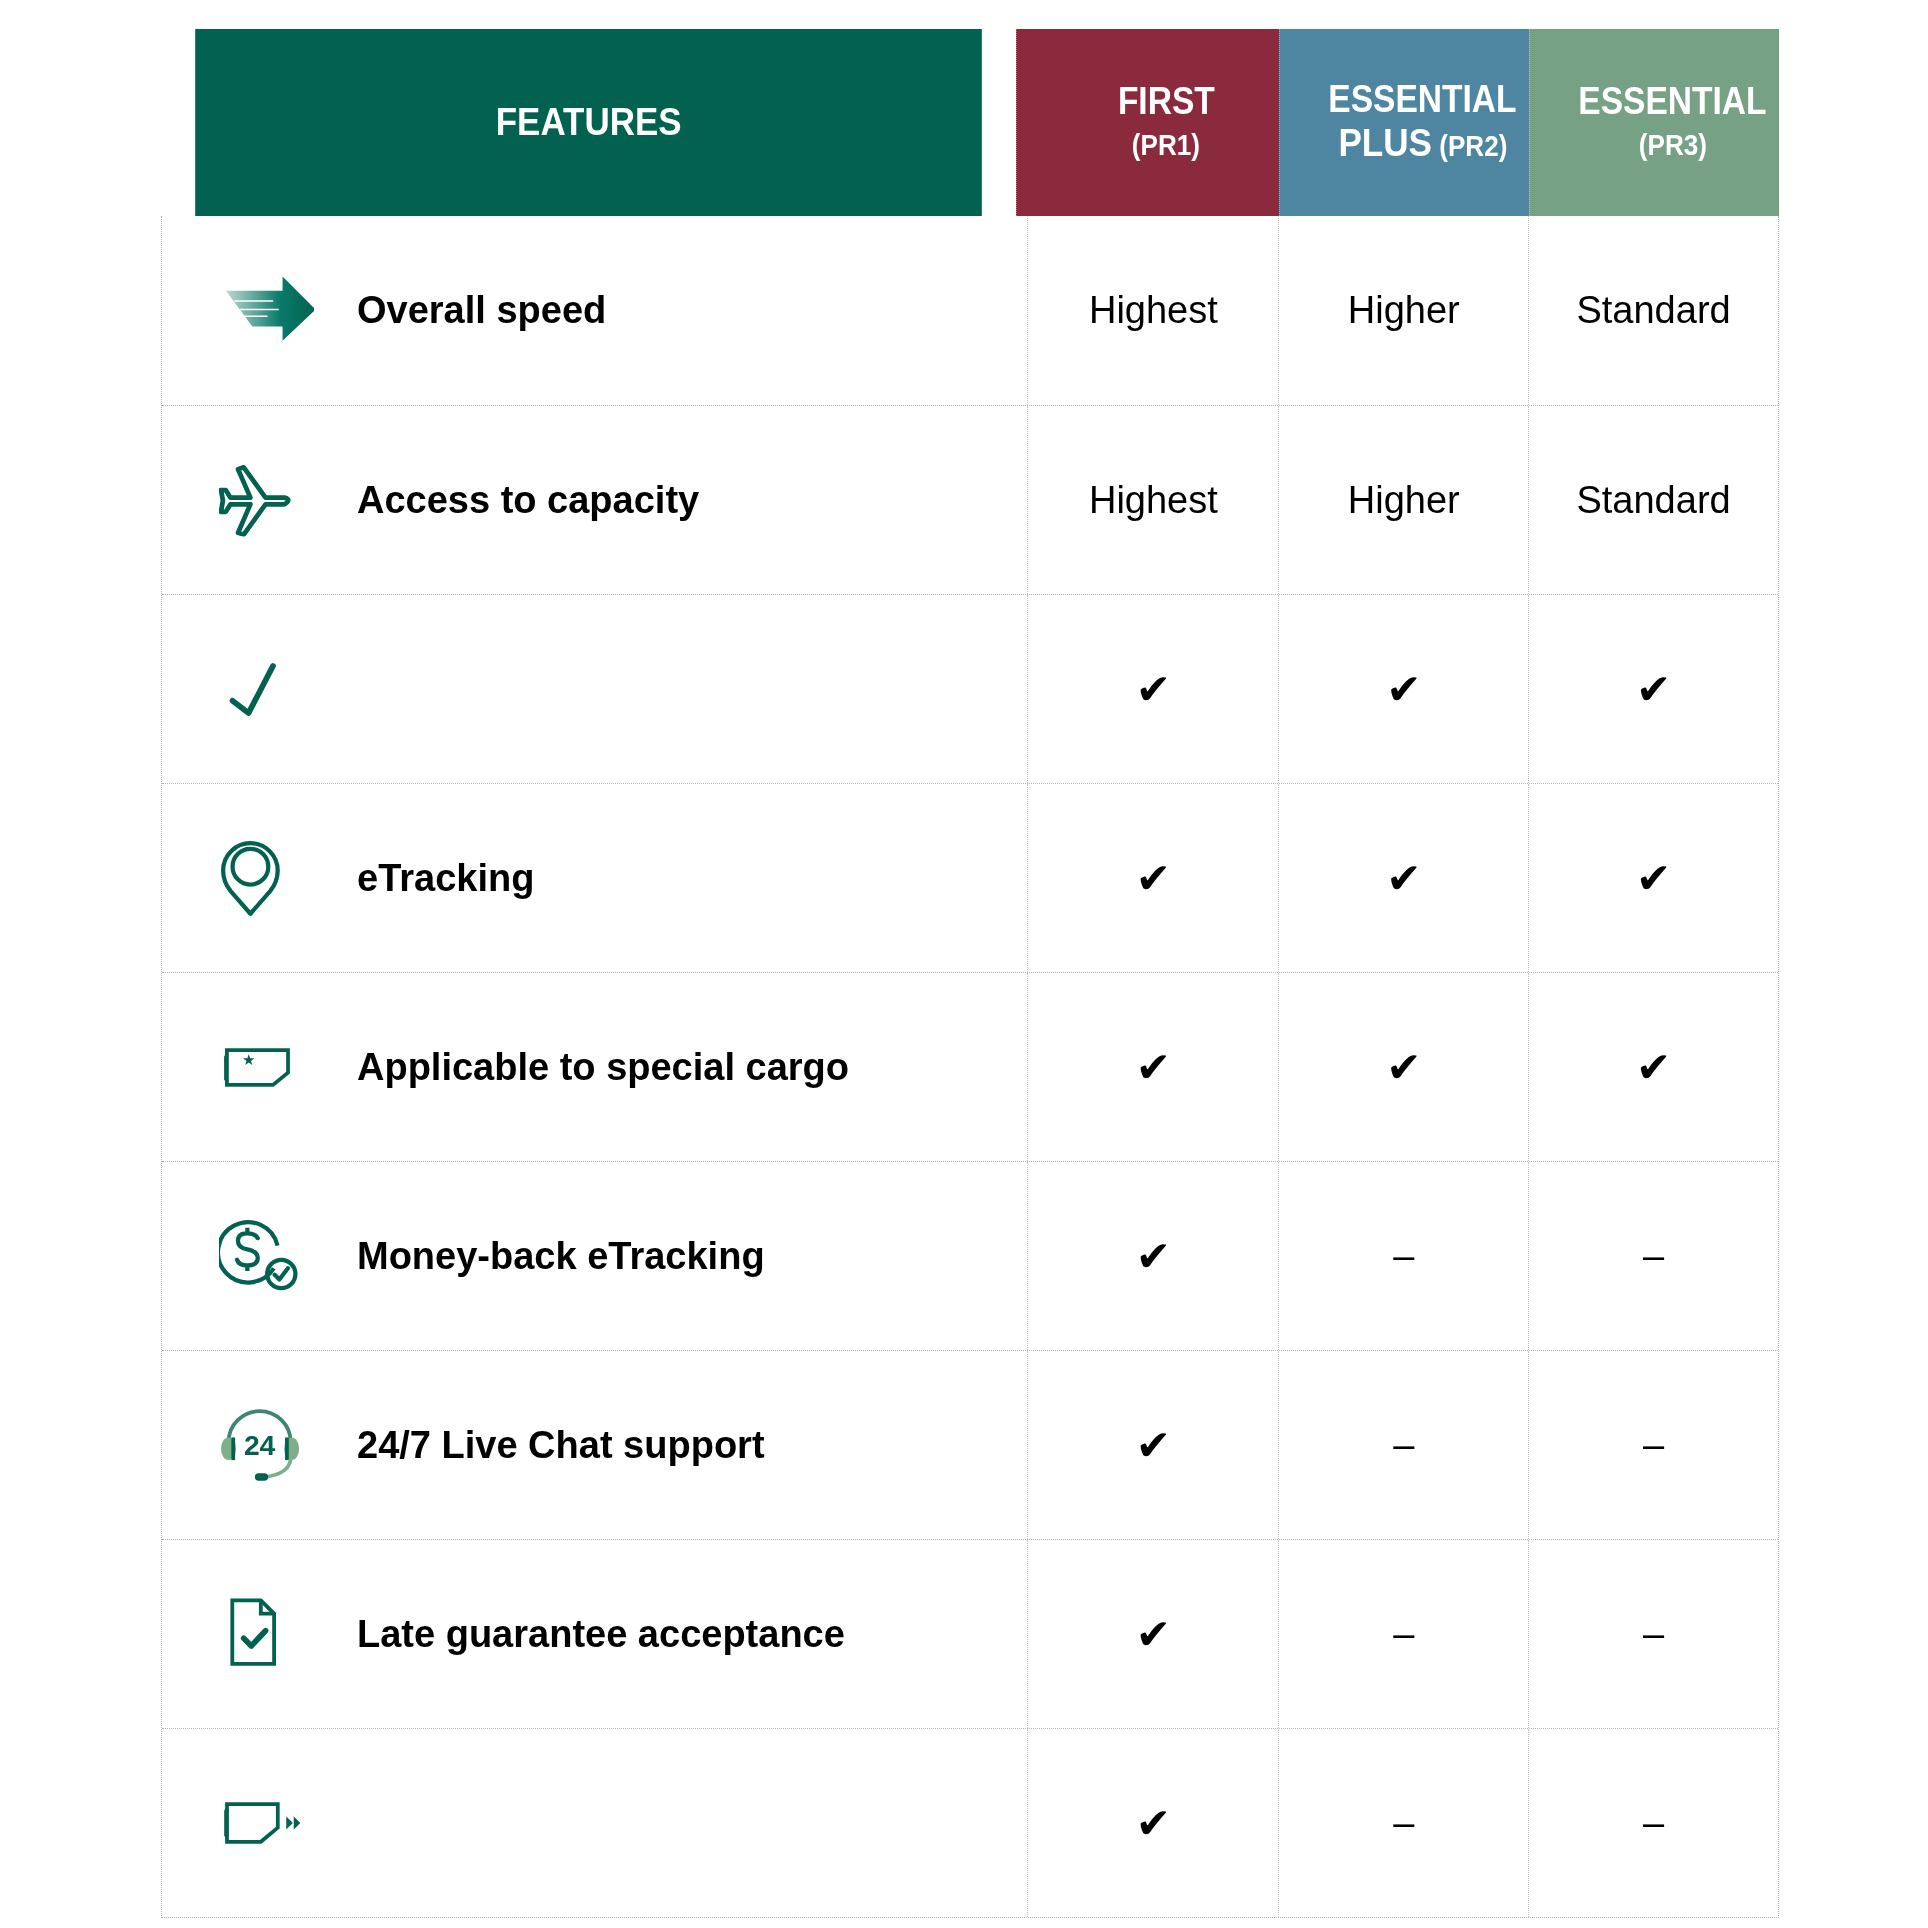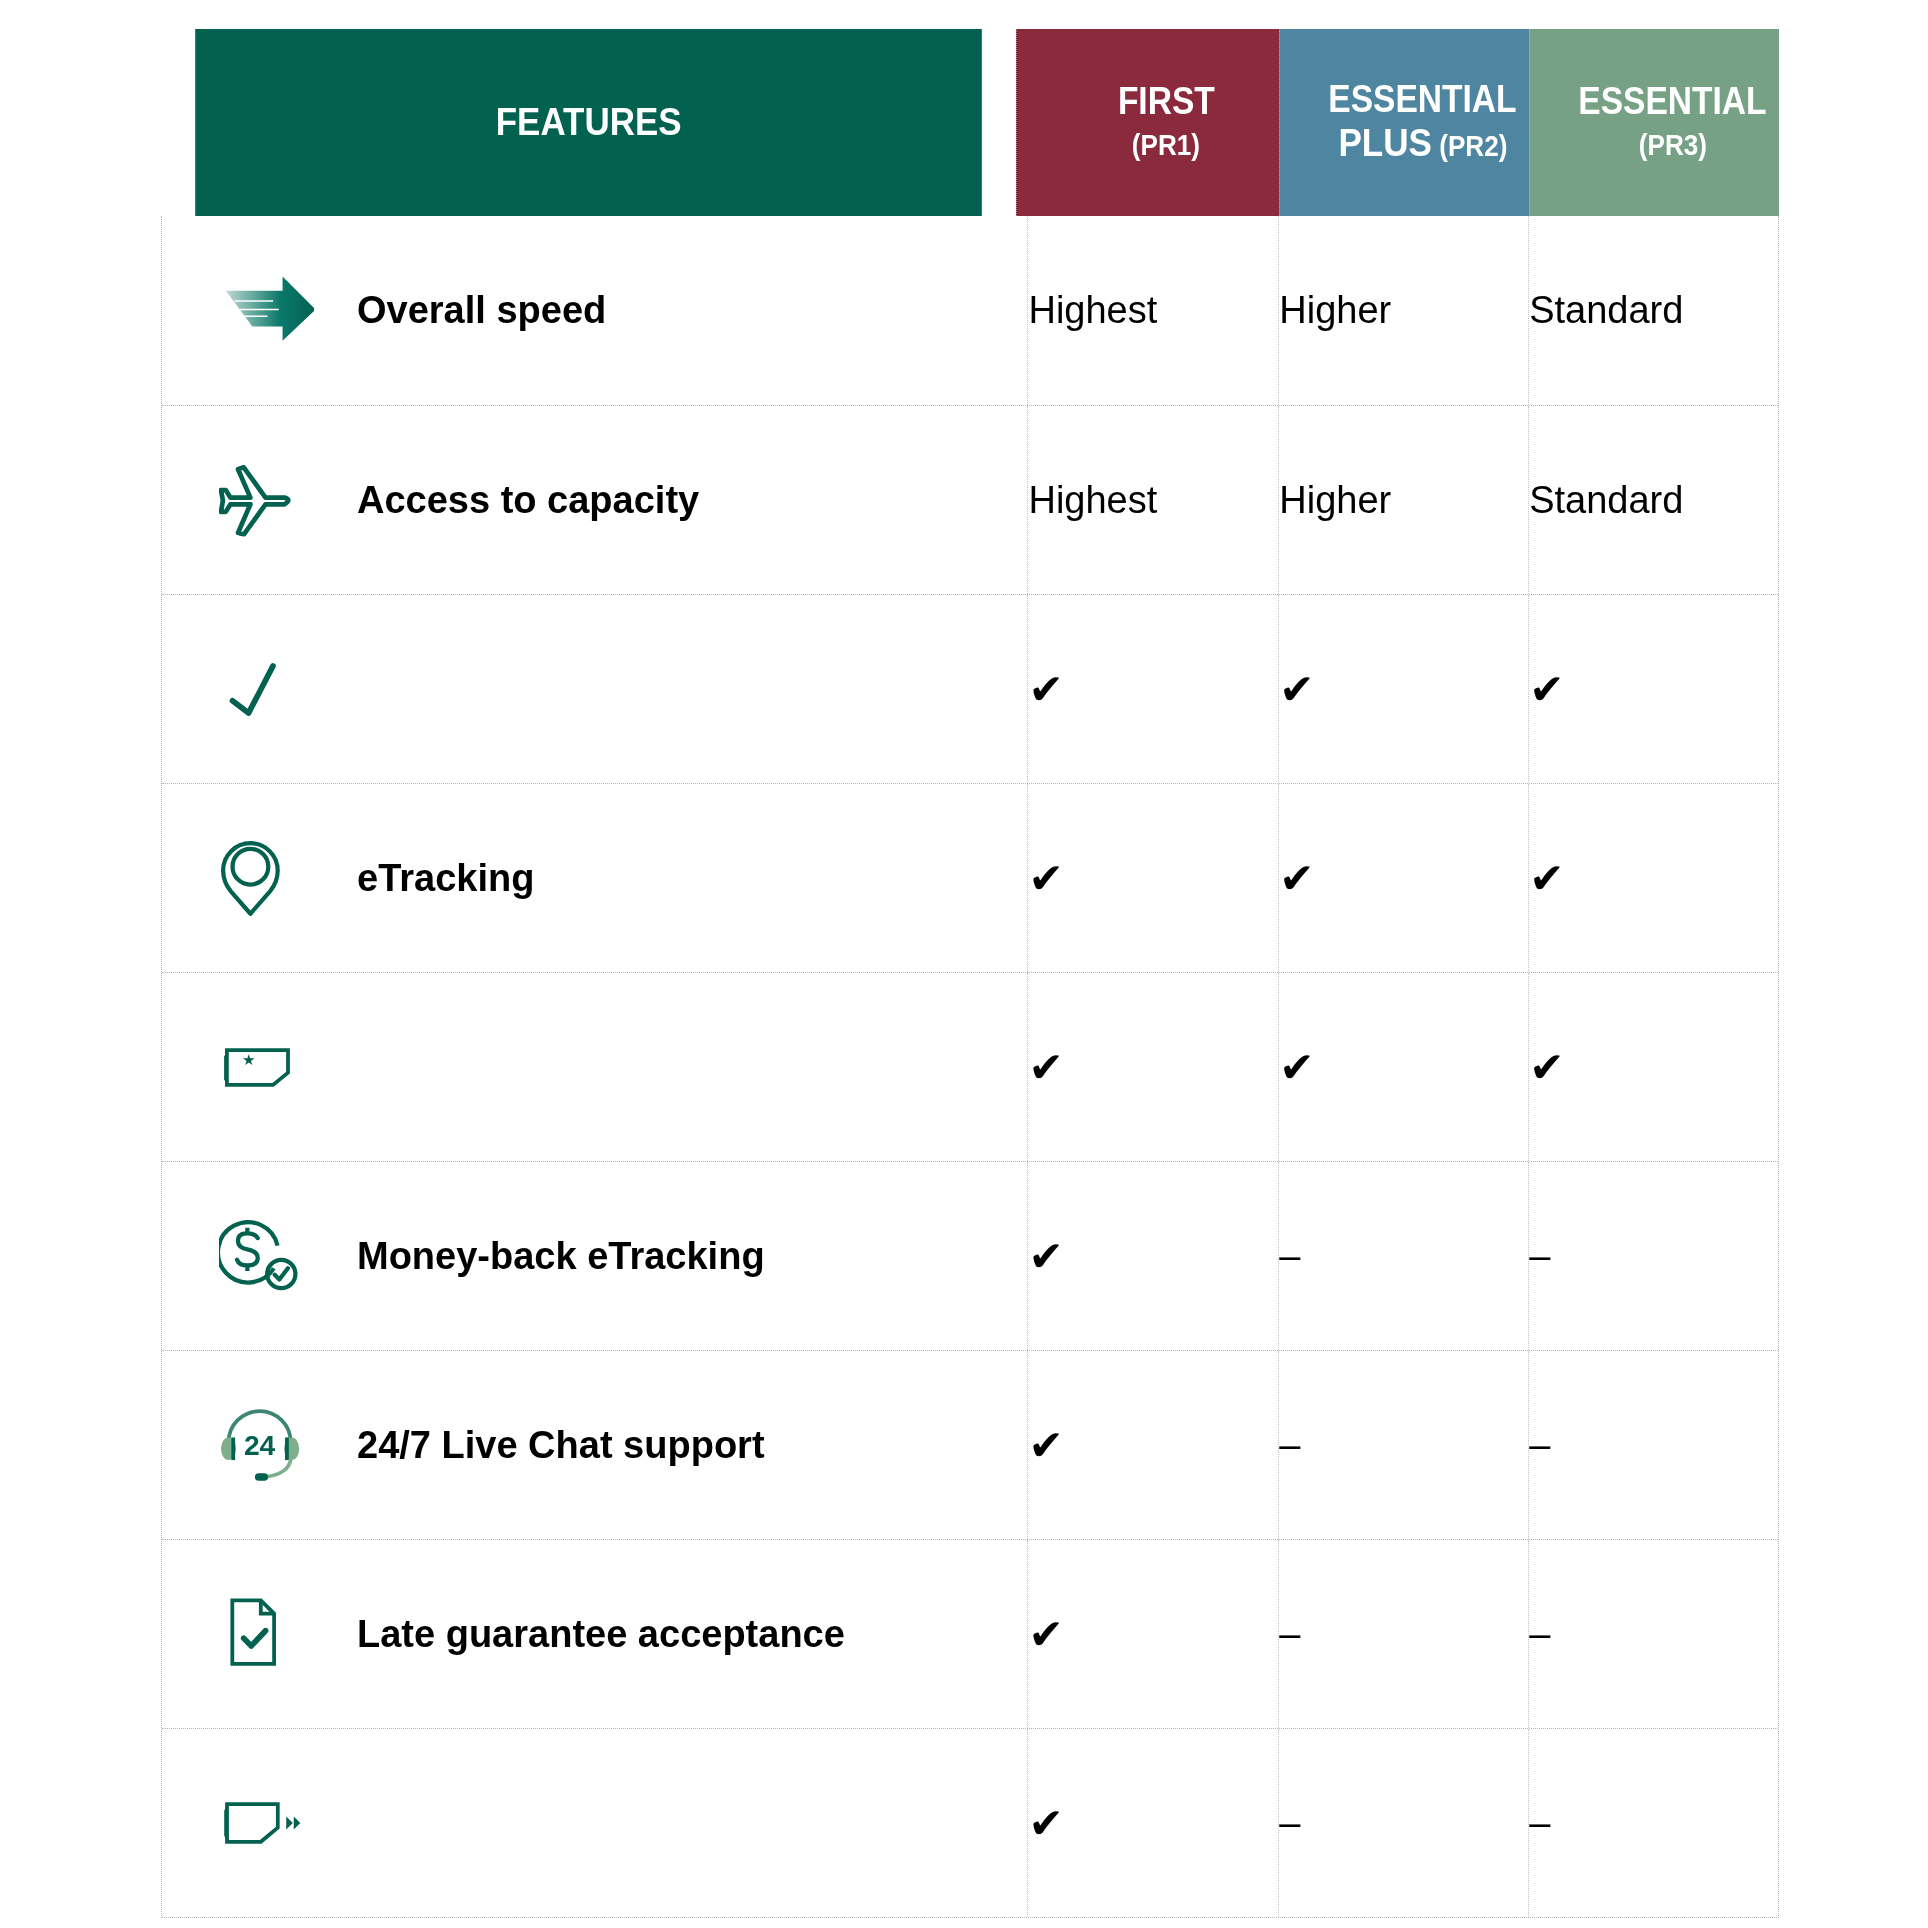--- a/index.html
+++ b/index.html
@@ -14,21 +14,21 @@
   .hcell.plan.p4 { width: 250px; }
   .hcell.plan.p3 { width: 250px; }
   .hcell .l1 { font-size: 39px; line-height: 44px; display: inline-block; transform: scaleX(0.86); white-space: nowrap; }
   .hcell .l2 { font-size: 29px; line-height: 44px; display: inline-block; transform: scaleX(0.9); white-space: nowrap; }
   .hcell .l2 .big { font-size: 39px; }
   .row { display: flex; height: 189px; border-top: 1.9px dotted #b5b5b5; box-sizing: border-box; }
   .row:first-of-type { border-top: none; }
   .rows { border-left: 1.9px dotted #b5b5b5; border-right: 1.9px dotted #b5b5b5; border-bottom: 1.9px dotted #b5b5b5; }
   .cell { display: flex; align-items: center; box-sizing: border-box; }
   .cell.feat { width: 866px; position: relative; }
-  .cell.val { width: 251px; border-left: 1.9px dotted #c4c4c4; font-size: 38px; }
+  .cell.val { width: 251px; justify-content: center; border-left: 1.9px dotted #c4c4c4; font-size: 38px; }
   .cell.val.v3, .cell.val.v4 { width: 250px; }
   .icon { position: absolute; left: 57px; top: 50%; transform: translateY(-50%); width: 104px; height: 95px;
           display: flex; align-items: center; justify-content: flex-start; }
   .ftext { position: absolute; left: 195px; font-size: 38px; white-space: nowrap; font-weight: bold; }
   .ftext sup { font-size: 19px; vertical-align: 17px; }
   .check { font-size: 42px; font-weight: bold; font-family: "DejaVu Sans", sans-serif; }
   .dash { font-size: 38px; }
 </style>
 </head>
 <body>
@@ -146,20 +146,21 @@
 
     <div class="row">
       <div class="cell feat">
         <span class="icon">
           <svg width="76" height="47" viewBox="0 0 80 50">
             <path d="M8,8 L5,14 L5,38 L8,44 Z" fill="#03614f"></path>
             <path d="M8,7 L73,7 L73,31 L57,44 L8,44 Z" fill="none" stroke="#03614f" stroke-width="4" stroke-linejoin="miter"></path>
             <text x="24" y="23" font-size="16" fill="#03614f" font-family="DejaVu Sans, sans-serif">★</text>
           </svg>
         </span>
+        <span class="ftext"><span>Applicable to special cargo</span><sup></sup></span>
       </div>
       <div class="cell val">
           <span class="check">✔</span>
         </div>
       <div class="cell val v3">
           <span class="check">✔</span>
         </div>
       <div class="cell val v4">
           <span class="check">✔</span>
         </div>

